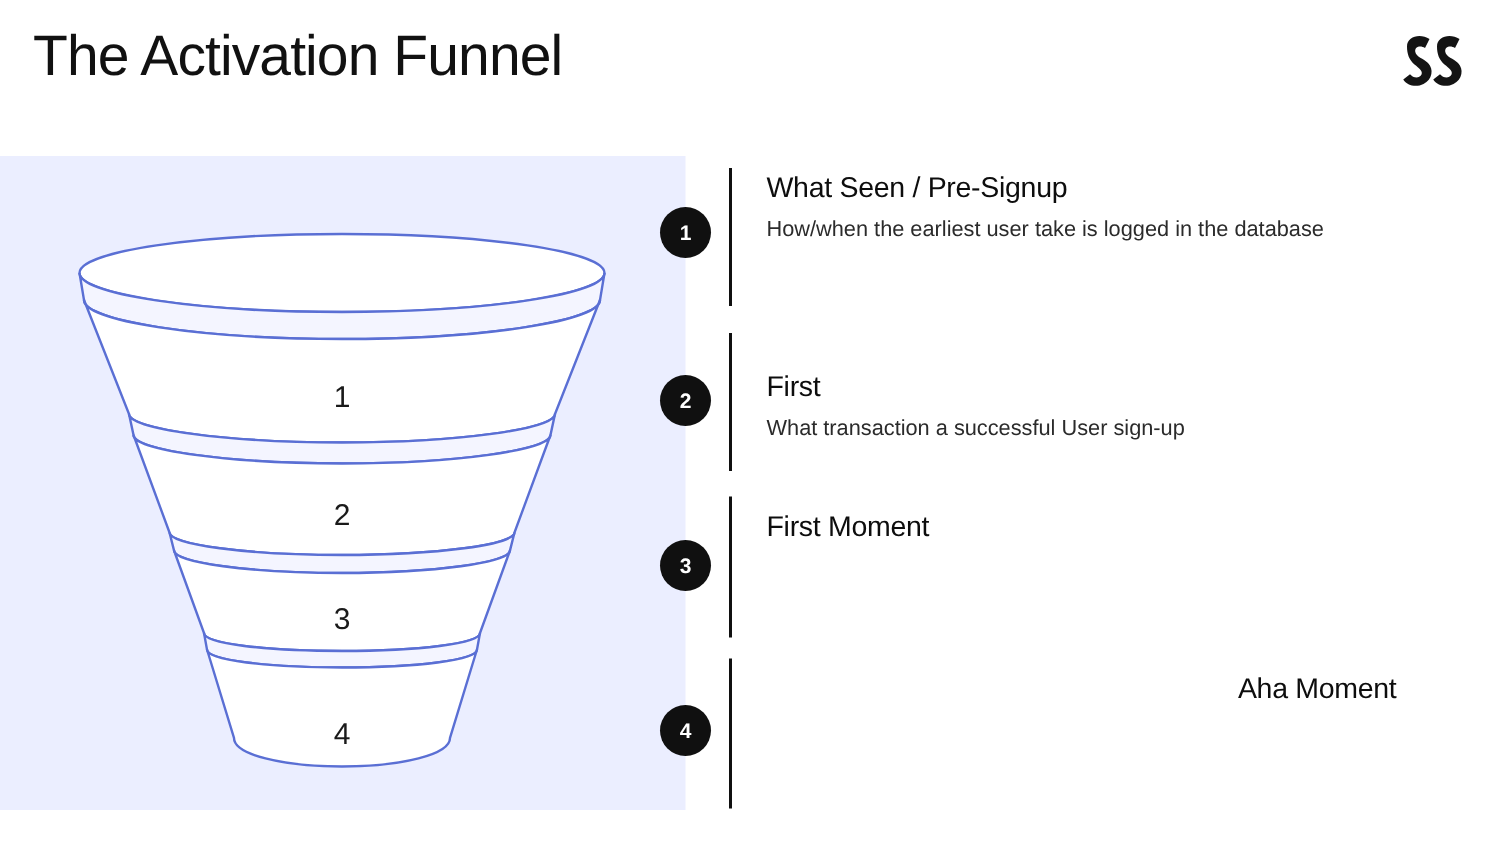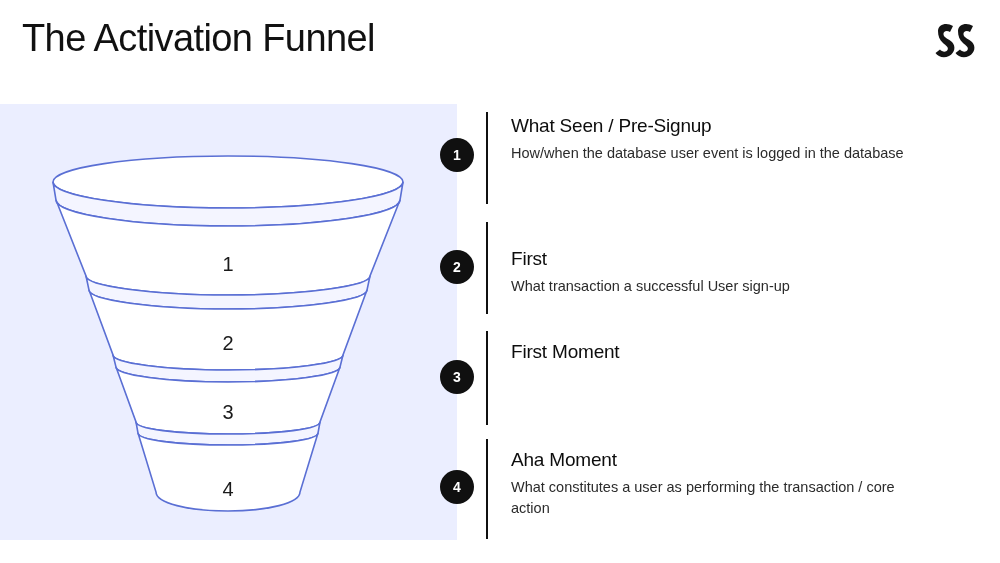--- a/index.html
+++ b/index.html
@@ -146,21 +146,21 @@
   #step-2 .step-text  { top: 24px; }
 
   #step-3 { top: 227px; }
   #step-3 .step-rule  { top: 0;   height: 94px; }
   #step-3 .step-badge { top: 29px; }
   #step-3 .step-text  { top: 8px; }
 
   #step-4 { top: 335px; }
   #step-4 .step-rule  { top: 0;   height: 100px; }
   #step-4 .step-badge { top: 31px; }
-  #step-4 .step-text  { top: 8px; }
+  #step-4 .step-text  { top: 8px; text-align: right; }
 </style>
 </head>
 <body>
 
 <div id="slide">
 
   <div id="page-title">The Activation Funnel</div>
 
   <div id="brand-logo">
     <svg width="44" height="40" viewBox="0 0 44 40" xmlns="http://www.w3.org/2000/svg">
@@ -208,21 +208,21 @@
     </svg>
   </div>
 
   <div id="steps">
 
     <div class="step" id="step-1">
       <div class="step-rule"></div>
       <div class="step-badge">1</div>
       <div class="step-text">
         <p class="step-title">What Seen / Pre-Signup</p>
-        <p class="step-desc">How/when the database user event is logged in the database</p>
+        <p class="step-desc">How/when the earliest user take is logged in the database</p>
       </div>
     </div>
 
     <div class="step" id="step-2">
       <div class="step-rule"></div>
       <div class="step-badge">2</div>
       <div class="step-text">
         <p class="step-title">First</p>
         <p class="step-desc">What transaction a successful User sign-up</p>
       </div>
@@ -234,19 +234,18 @@
       <div class="step-text">
         <p class="step-title">First Moment</p>
       </div>
     </div>
 
     <div class="step" id="step-4">
       <div class="step-rule"></div>
       <div class="step-badge">4</div>
       <div class="step-text">
         <p class="step-title">Aha Moment</p>
-        <p class="step-desc">What constitutes a user as performing the transaction / core action</p>
       </div>
     </div>
 
   </div>
 
 </div>
 
 </body></html>

